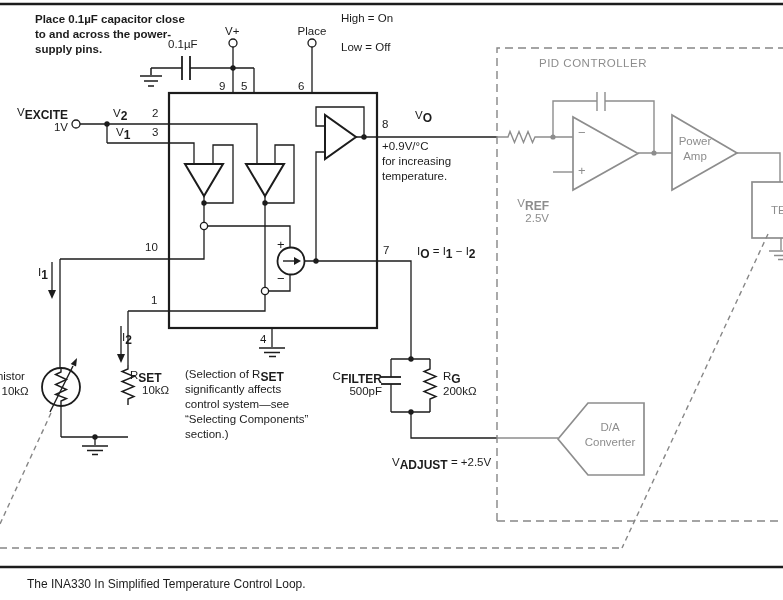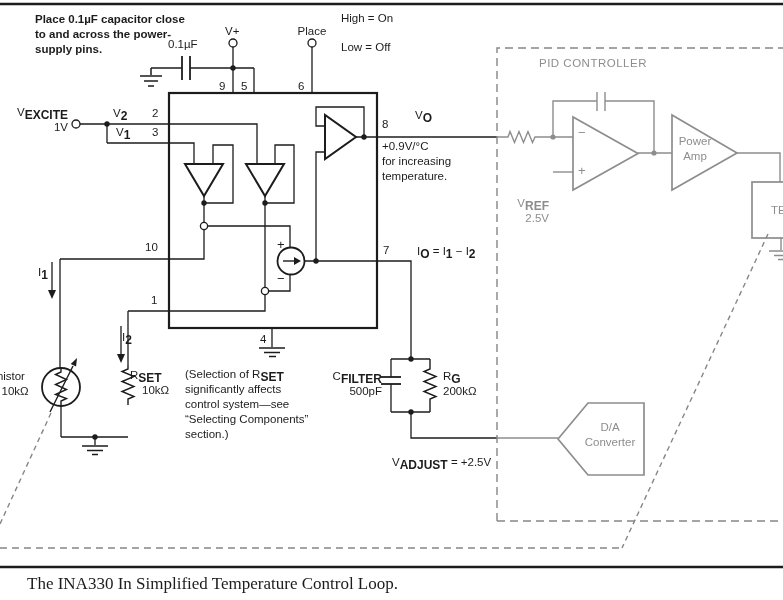--- a/index.html
+++ b/index.html
@@ -5,21 +5,21 @@
   html,body{margin:0;padding:0;background:#fff;}
   .stage{position:relative;width:783px;height:600px;overflow:hidden;background:#fff;
          font-family:"Liberation Sans",sans-serif;color:#1c1c1c;}
   .stage svg{position:absolute;left:0;top:0;}
   .lbl{position:absolute;font-size:11.5px;line-height:15px;white-space:pre;color:#1c1c1c;}
   .pre{white-space:pre-line;}
   .gray{color:#8d8d8d;}
   .ra{text-align:right;}
   .ctr{text-align:center;}
   sub{font-size:12px;line-height:0;font-weight:bold;}
-  .cap{font-size:17px;line-height:18px;font-family:Liberation Serif, serif;}
+  .cap{font-size:12px;line-height:18px;}
   .sign{font-size:13px;line-height:13px;}
 </style>
 </head>
 <body>
 
 <div class="stage">
 
 <svg width="783" height="600" viewBox="0 0 783 600">
 
   <g stroke="#1c1c1c" stroke-width="2.6">

